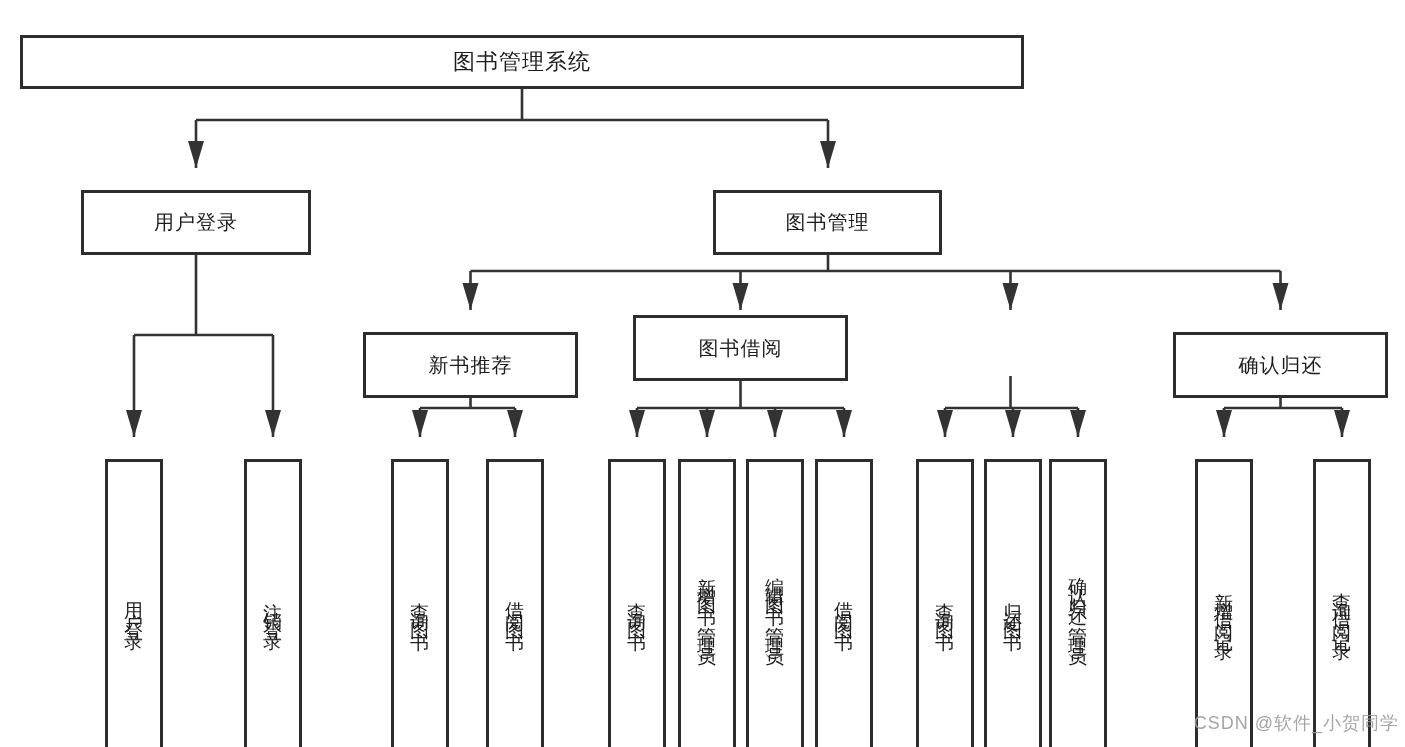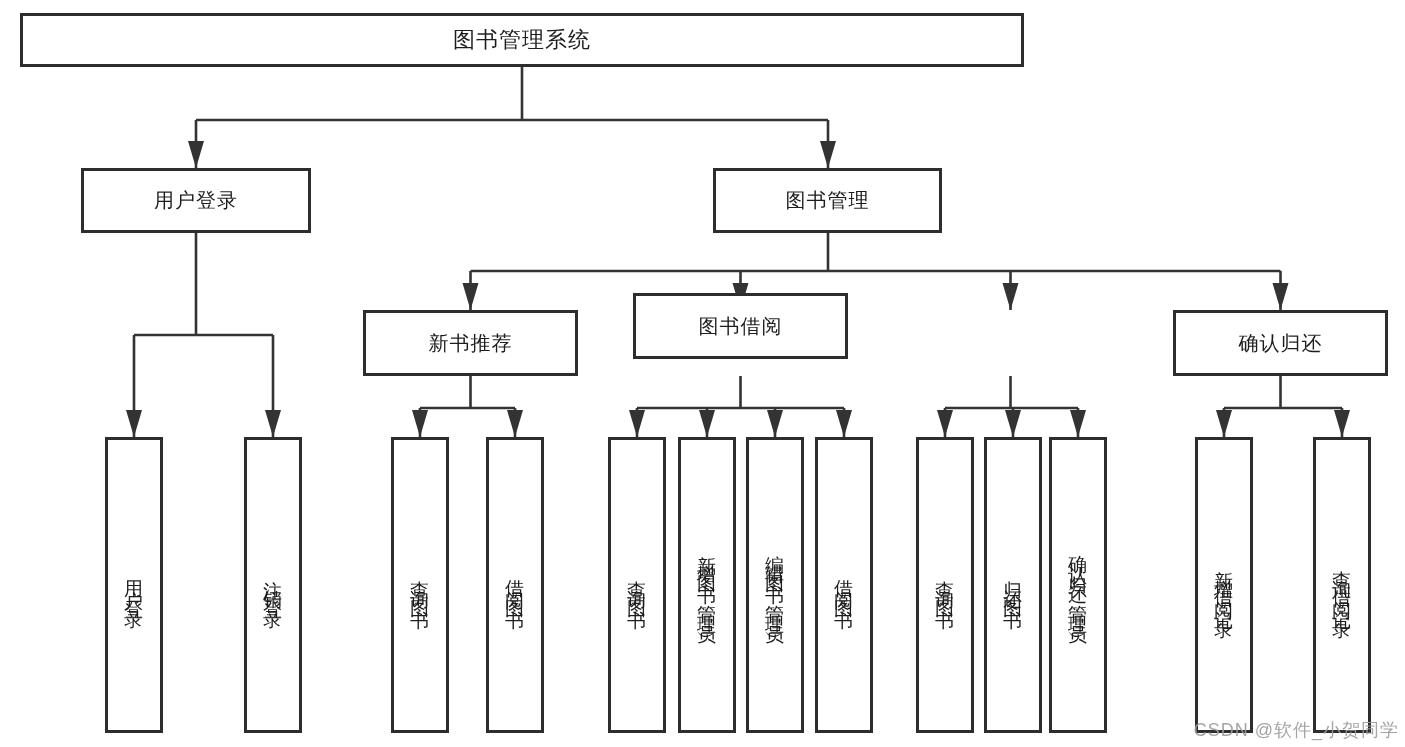--- a/index.html
+++ b/index.html
@@ -14,32 +14,33 @@
   .line{fill:none;stroke:#333333;stroke-width:2.6;}
   .arrow{fill:#333333;stroke:none;}
   .box{
     position:absolute;
     box-sizing:border-box;
     border:3px solid #2d2d2d;
     background:#ffffff;
     display:flex;align-items:center;justify-content:center;
     color:#1d1d1d;
     z-index:2;
+    margin-top:22px;
   }
   .box.h span{font-size:20px;letter-spacing:1px;white-space:nowrap;}
   .box.root span{font-size:22px;letter-spacing:1px;}
   .box.v span{
     writing-mode:vertical-rl;
     font-size:19px;
     line-height:1;
     letter-spacing:10px;
   }
   .watermark{
     position:absolute;
-    right:6px;bottom:5px;
+    right:6px;bottom:12px;
     font-size:18px;
     letter-spacing:1px;
     color:#9d9d9d;
     opacity:.92;
     z-index:5;
     white-space:nowrap;
   }
 </style>
 </head>
 <body>

